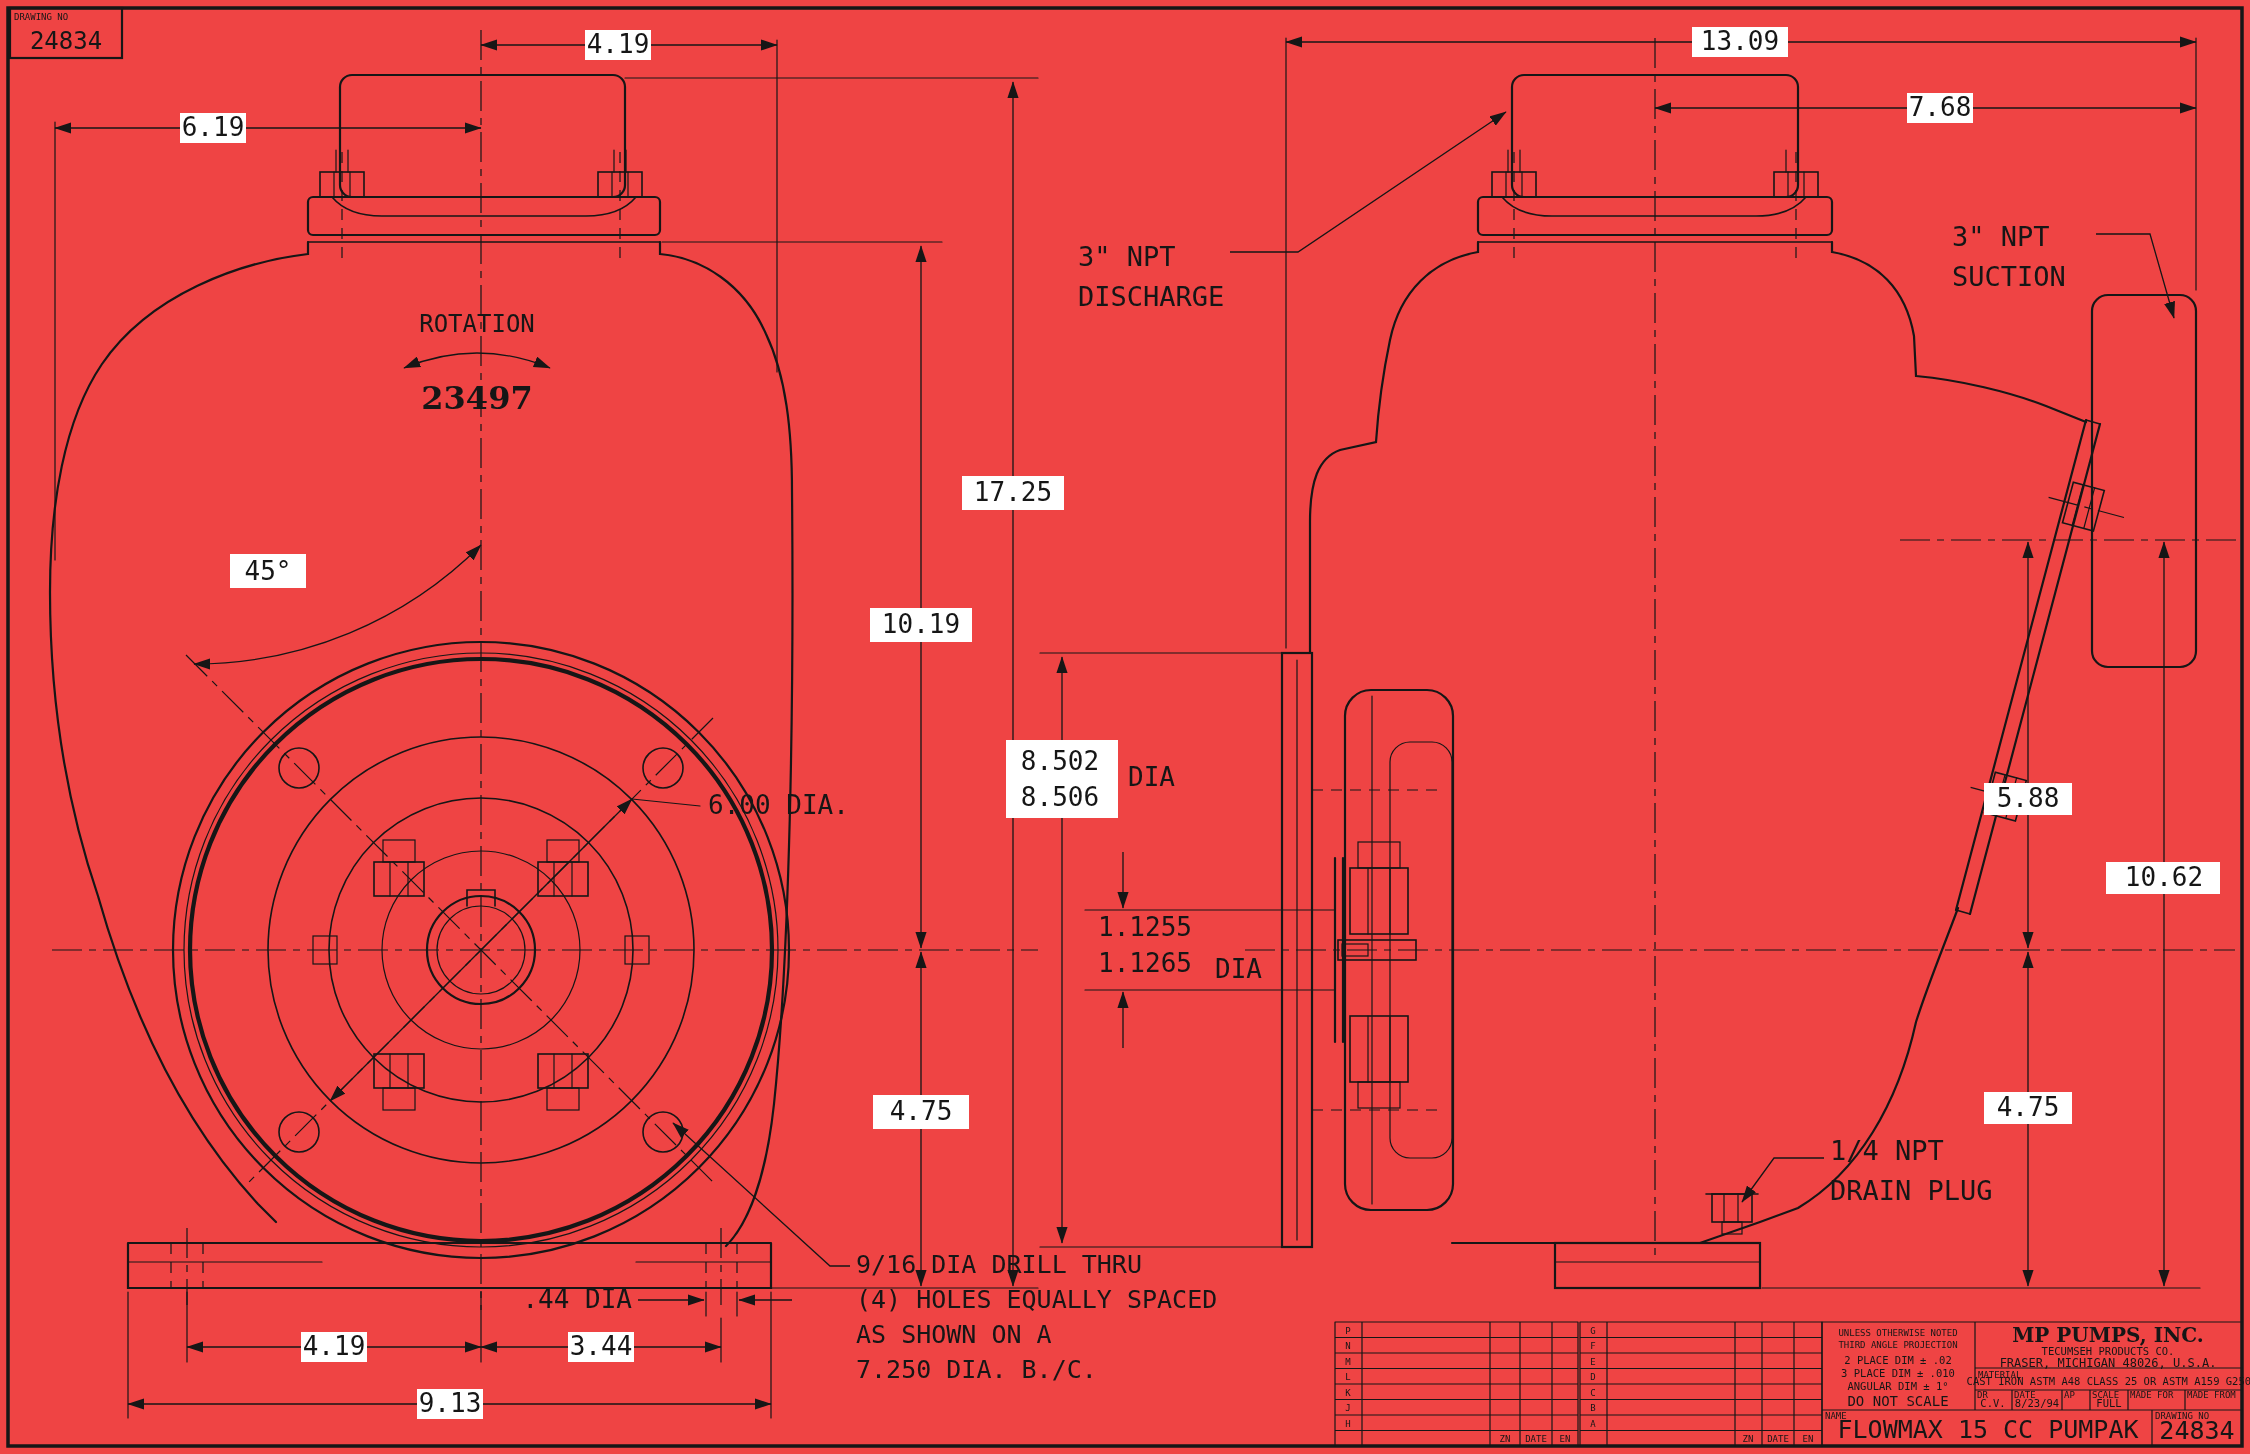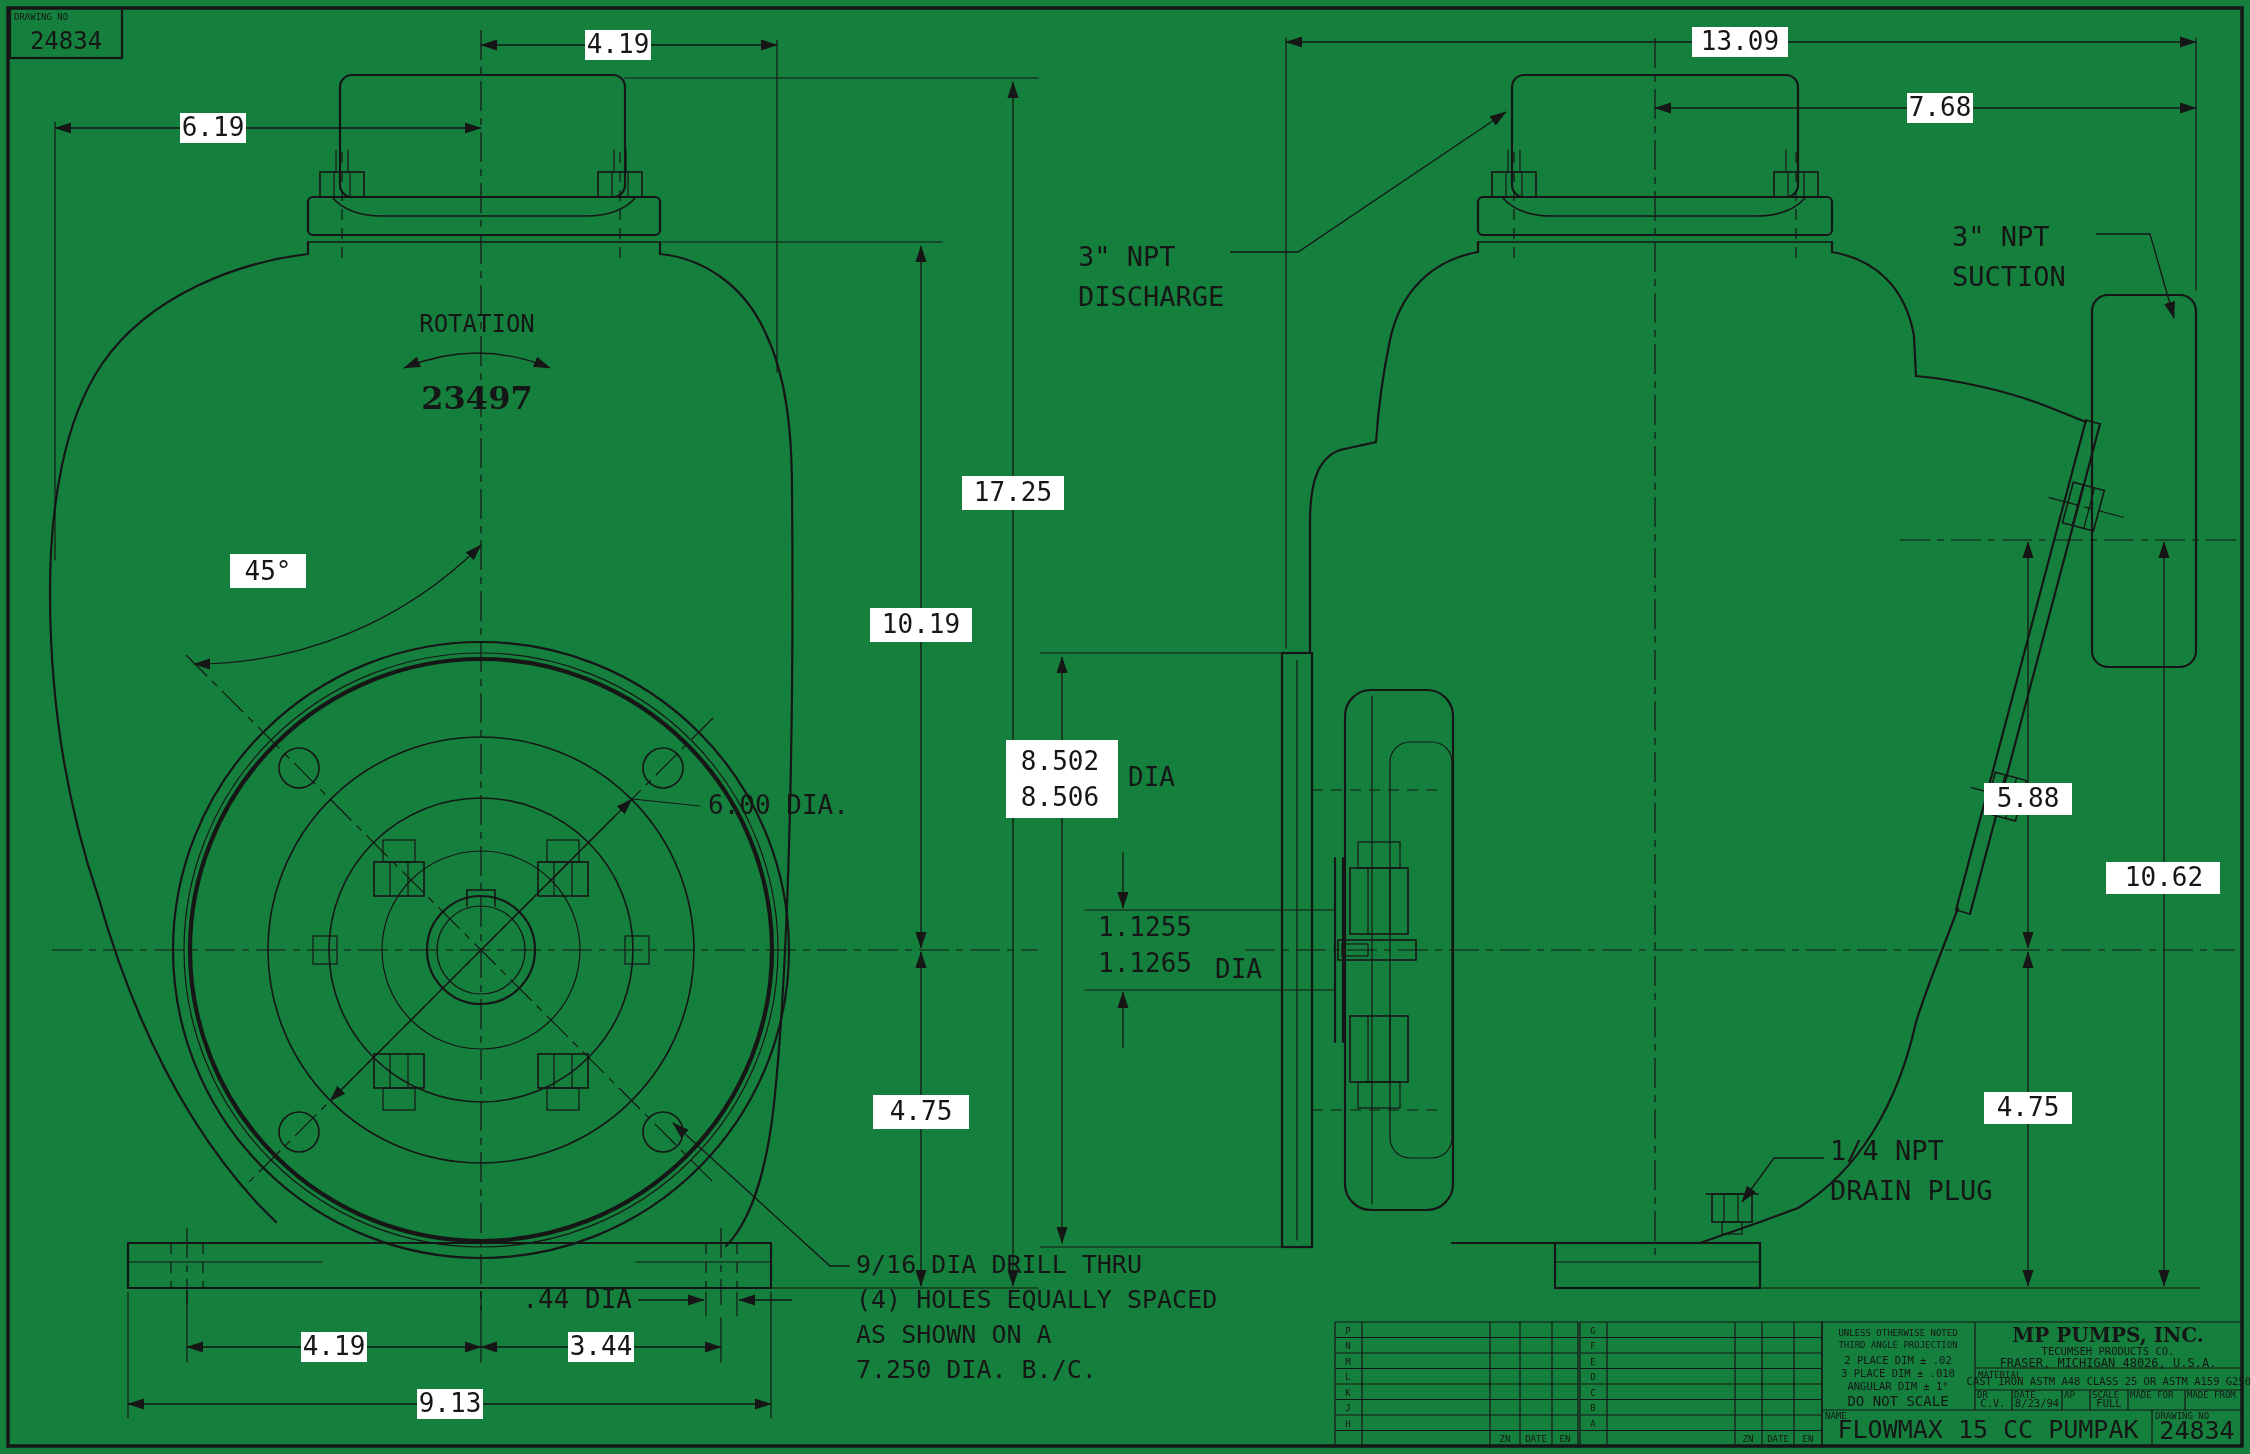--- a/index.html
+++ b/index.html
@@ -1,16 +1,16 @@
 <!DOCTYPE html>
 <html><head>
 <meta charset="utf-8">
 <style>
   html,body{margin:0;padding:0;background:#d8d8d8;}
-  .sheet{width:2250px;height:1454px;background:#15803d;position:relative;margin:0 auto;
+  .sheet{width:2250px;height:1454px;background:#ef4444;position:relative;margin:0 auto;
          font-family:"DejaVu Sans Mono",monospace;}
   svg{display:block;width:2250px;height:1454px;}
   
   .ln{stroke:#161616;stroke-width:2.2;fill:none;stroke-linecap:round;}
   .md{stroke-width:1.6;}
   .tn{stroke-width:1.2;}
   .hv{stroke-width:4.2;}
   .cl{stroke:#161616;stroke-width:1.2;fill:none;stroke-dasharray:30 7 7 7;}
   .hid{stroke:#161616;stroke-width:1.2;fill:none;stroke-dasharray:11 8;}
   .dim{stroke:#161616;stroke-width:1.3;fill:none;

